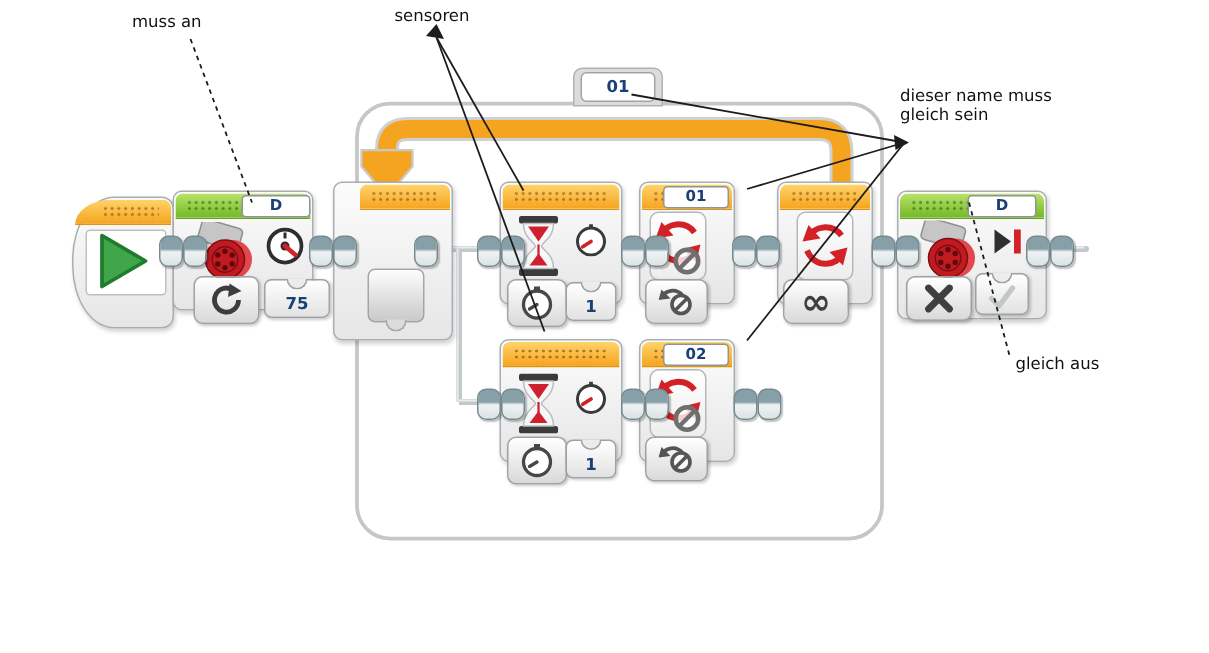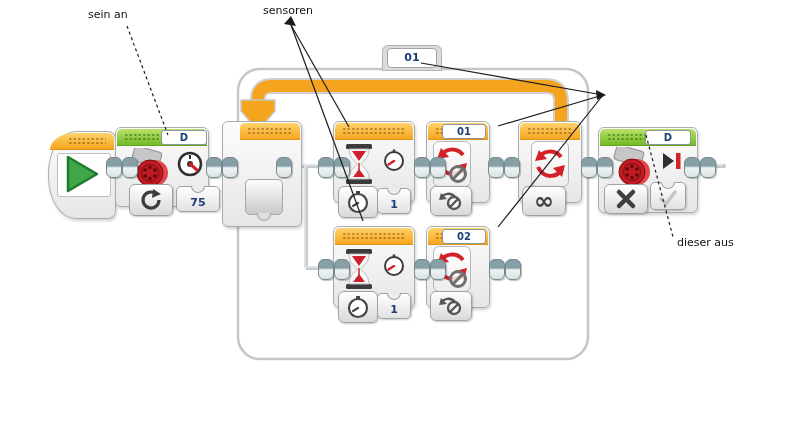--- a/index.html
+++ b/index.html
@@ -325,17 +325,18 @@
       <path d="M291,25 L363,221"></path>
       <path d="M603,95 L421,63"></path>
       <path d="M603,95 L498,126"></path>
       <path d="M603,95 L498,227"></path>
       <path d="M646,135 L673,237" stroke-dasharray="3 3"></path>
     </g>
     <polygon points="291,16 296,26 284,24" fill="#1c1c1c"></polygon>
     <polygon points="606,95 596,90 597,100" fill="#1c1c1c"></polygon>
   </svg>
 
-  <div class="ann" style="left:88px;top:8px;">sein an</div>
+  <div class="ann" style="left:88px;top:8px;">muss an</div>
   <div class="ann" style="left:263px;top:4px;">sensoren</div>
-  <div class="ann" style="left:677px;top:236px;">dieser aus</div>
+  <div class="ann" style="left:600px;top:57px;width:108px;">dieser name muss gleich sein</div>
+  <div class="ann" style="left:677px;top:236px;">gleich aus</div>
 
 </div>
 
 </body></html>

